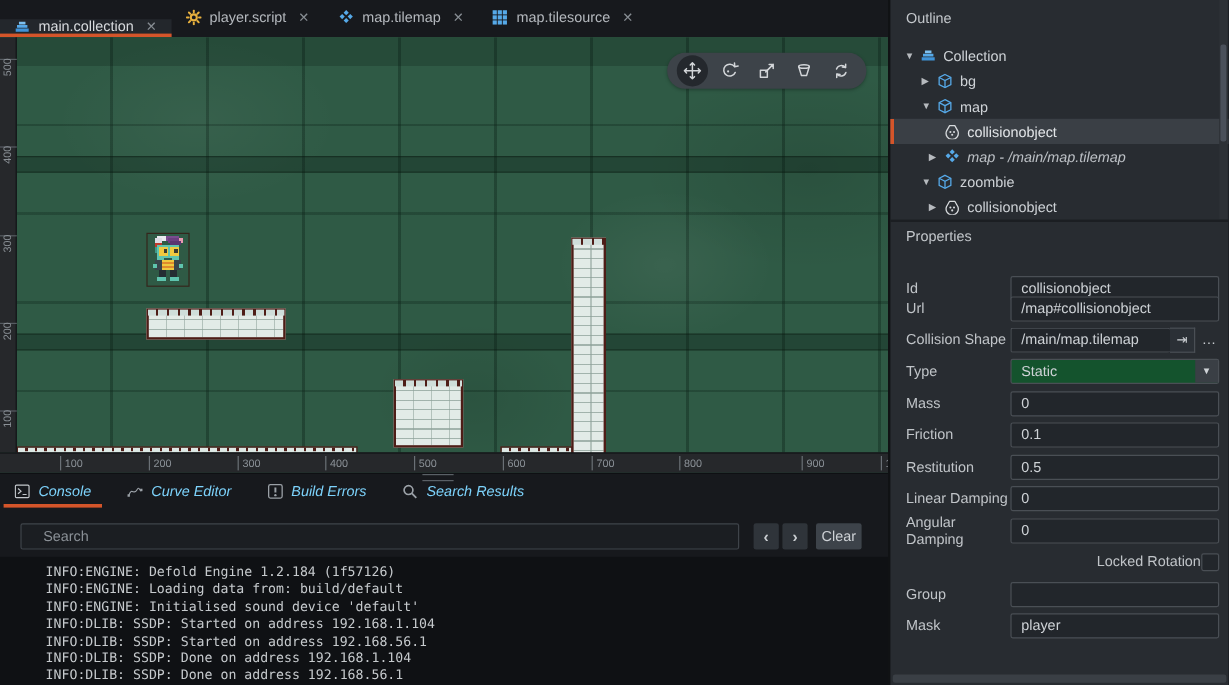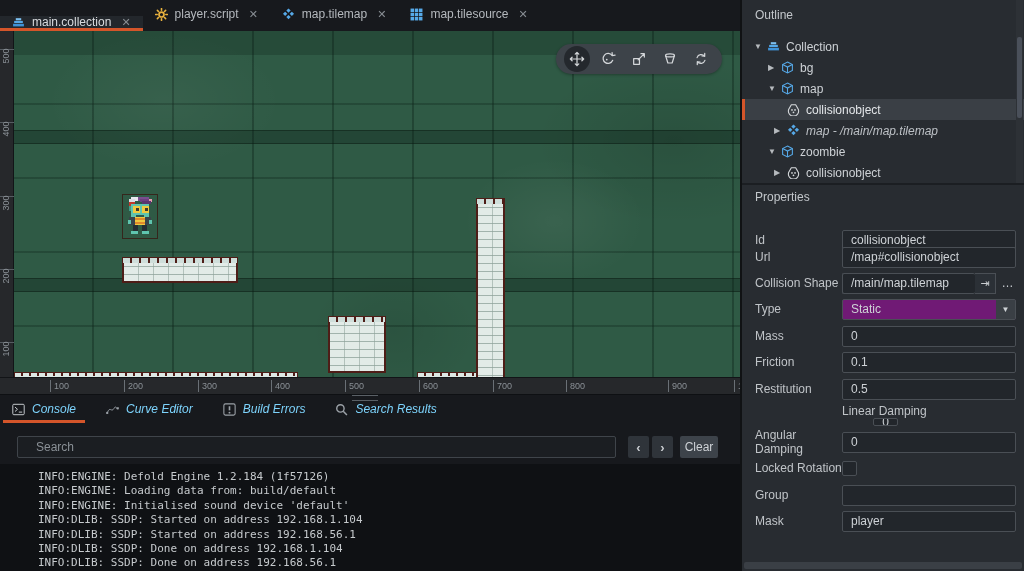--- a/index.html
+++ b/index.html
@@ -89,21 +89,21 @@
   .odivider { position:absolute; left:0; top:183px; width:100%; height:2px; background:#1b1e22; }
   .oscroll-track { position:absolute; right:1px; top:0; width:7px; height:183px; background:#2d3136; }
   .oscroll-thumb { position:absolute; right:2px; top:37px; width:5px; height:81px; background:#4a505a; border-radius:2px; }
   .prow { position:absolute; left:13px; width:261px; height:22px; display:flex; align-items:center; }
   .plabel { width:87px; flex:none; color:#c0c4c8; font-size:12px; }
   .pinput { flex:1; height:21px; background:#22262b; border:1px solid #4a4f55; border-radius:2px; color:#ced2d6;
     display:flex; align-items:center; padding:0 8px; overflow:hidden; white-space:nowrap; }
   .addonbtn { width:21px; height:21px; flex:none; background:#2b3036; border:1px solid #4a4f55; border-left:none;
     display:flex; align-items:center; justify-content:center; color:#c9cdd1; font-size:11px; }
   .dotsbtn { width:17px; height:21px; flex:none; margin-left:3px; display:flex; align-items:center; justify-content:center; color:#c9cdd1; font-size:12px; }
-  .dropdown { flex:1; height:21px; background:#701a75; border:1px solid #4a4f55; border-radius:2px; color:#ced2d6;
+  .dropdown { flex:1; height:21px; background:#14532d; border:1px solid #4a4f55; border-radius:2px; color:#ced2d6;
     display:flex; align-items:center; padding:0 0 0 8px; }
   .dropdown .ddval { flex:1; }
   .dropdown .caretbox { width:19px; height:19px; background:#3a3f45; display:flex; align-items:center; justify-content:center;
     font-size:8px; color:#cfd3d7; }
   .checkbox { width:15px; height:15px; background:#22262b; border:1px solid #4a4f55; border-radius:2px; }
   .rp-hscroll { position:absolute; left:2px; bottom:2px; width:278px; height:7px; background:#3a3f45; border-radius:2px; }
   svg { display:block; }
 </style>
 </head>
 <body>
@@ -464,31 +464,31 @@
     <div class="prow" style="top:351px;">
       <span class="plabel">Friction</span>
       <div class="pinput">0.1</div>
     </div>
 
     <div class="prow" style="top:378px;">
       <span class="plabel">Restitution</span>
       <div class="pinput">0.5</div>
     </div>
 
-    <div class="prow" style="top:404px;flex-direction:column;">
+    <div class="prow" style="top:404px;">
       <span class="plabel">Linear Damping</span>
       <div class="pinput">0</div>
     </div>
 
     <div class="prow" style="top:431px;">
       <span class="plabel">Angular Damping</span>
       <div class="pinput">0</div>
     </div>
 
-    <div class="prow" style="top:457px;">
+    <div class="prow" style="top:457px;justify-content:flex-end;">
       <span class="plabel">Locked Rotation</span>
       <div class="checkbox"></div>
     </div>
 
     <div class="prow" style="top:484px;">
       <span class="plabel">Group</span>
       <div class="pinput"></div>
     </div>
 
     <div class="prow" style="top:510px;">

